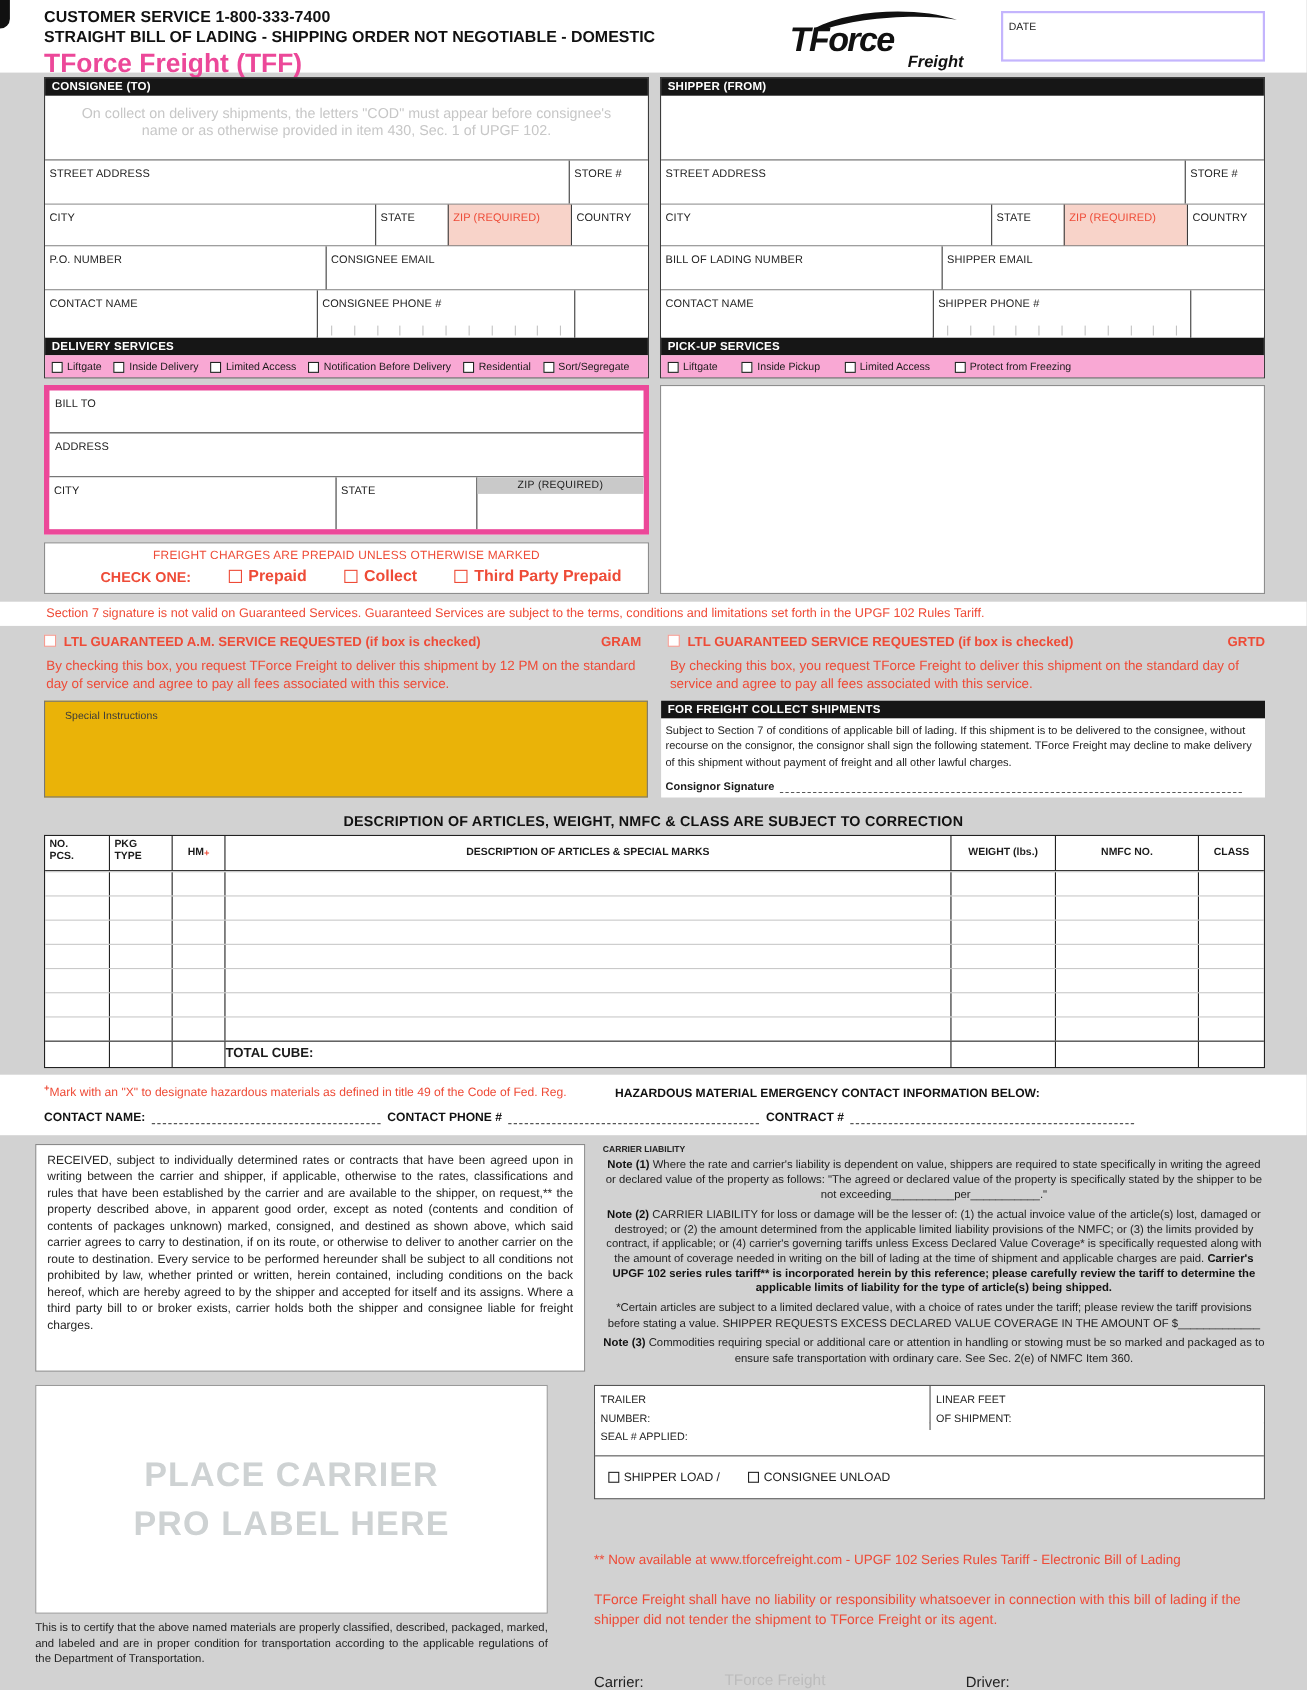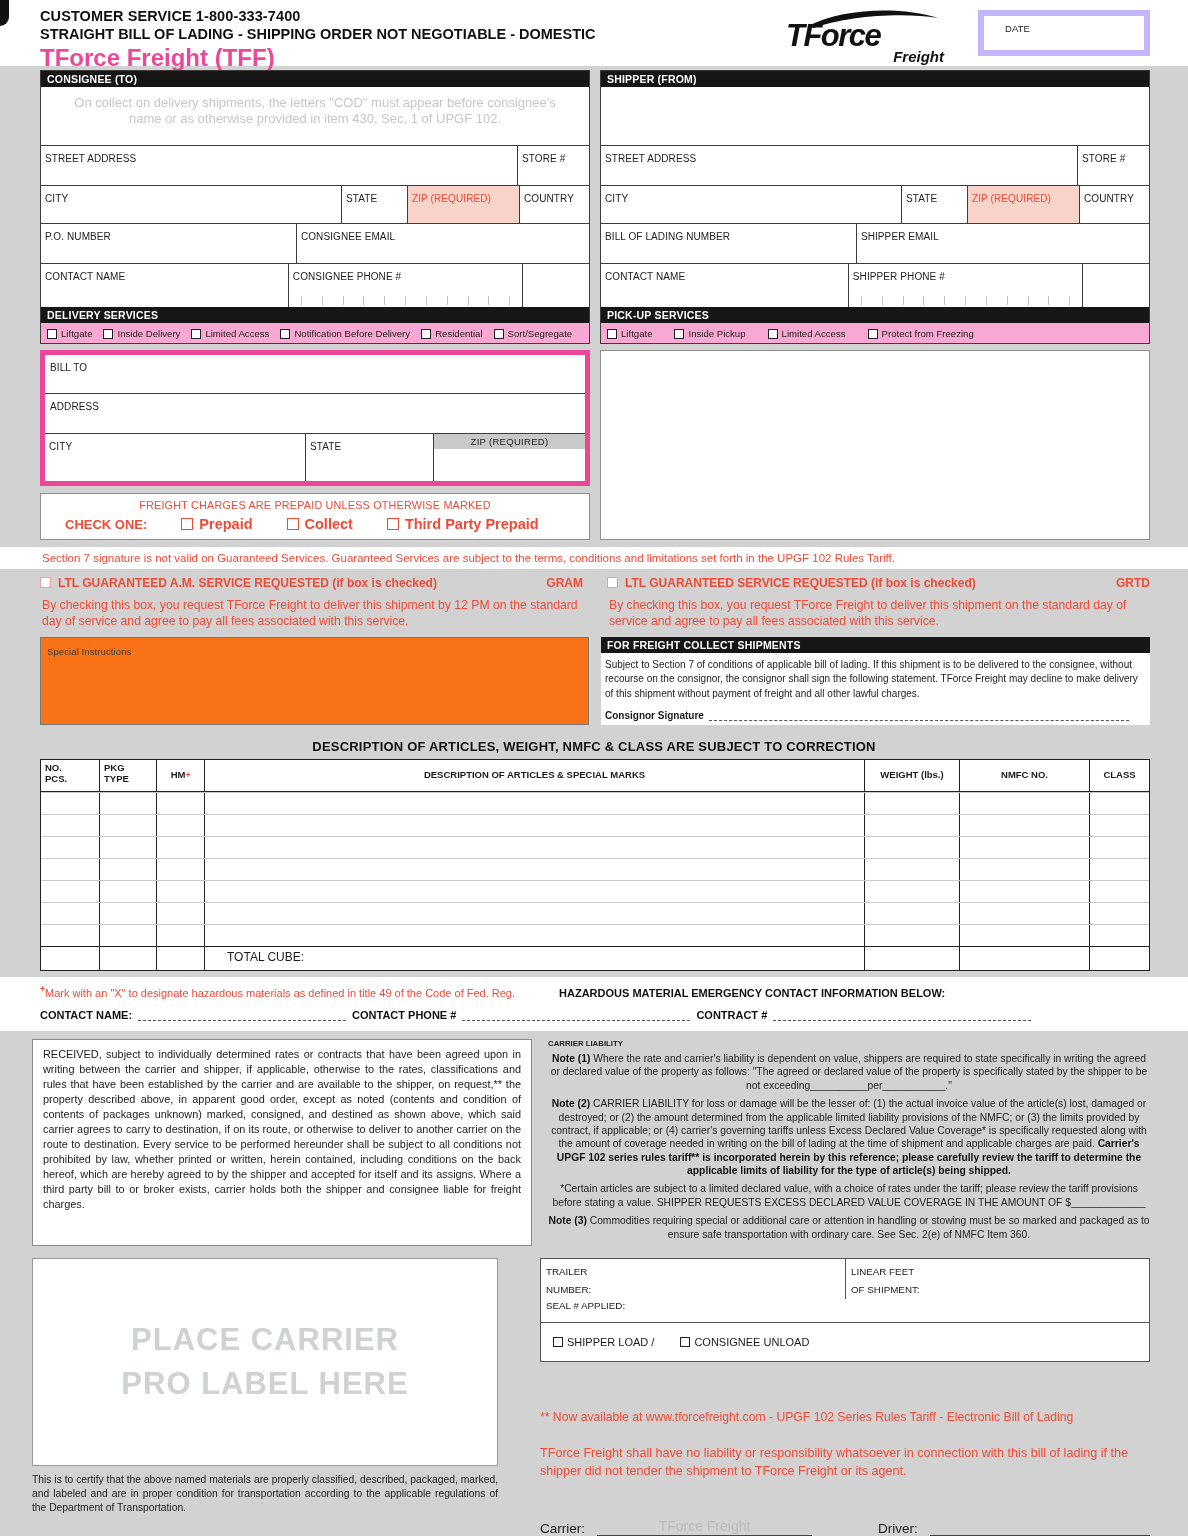--- a/index.html
+++ b/index.html
@@ -16,21 +16,21 @@
   .hdr { background:#fff; height:66px; padding:8px 38px 4px 40px; display:flex; justify-content:space-between; }
   .hdr-left { line-height:1.22; }
   .hdr-cs   { font-size:14.5px; font-weight:bold; letter-spacing:.1px; color:#111; }
   .hdr-title{ font-size:14.5px; font-weight:bold; color:#111; }
   .hdr-sub  { font-size:24px; font-weight:bold; color:#ec4899; }
   .hdr-right{ display:flex; align-items:flex-start; gap:26px; padding-top:2px; }
   .logo { position:relative; width:168px; height:54px; }
   .logo-swoosh { position:absolute; left:18px; top:0; }
   .logo-main { position:absolute; left:2px; top:8px; font-size:31px; font-weight:800; font-style:italic; letter-spacing:-1.5px; color:#111; }
   .logo-sub  { position:absolute; right:8px; top:38px; font-size:15px; font-weight:bold; font-style:italic; color:#111; }
-  .datebox { width:172px; height:46px; border:6px solid #c4b5fd; padding:2px 21px; background:#fff; }
+  .datebox { width:240px; height:46px; border:2px solid #c4b5fd; padding:2px 5px; background:#fff; }
   .datebox .flabel{ font-size:9.5px; }
   .artifact { position:absolute; left:0; top:0; width:9px; height:26px; background:#111; border-radius:0 0 9px 0; }
 
   
   .content{ width:1188px; }
   .pad { padding-left:40px; padding-right:38px; }
   .twocol { display:grid; grid-template-columns:1fr 1fr; gap:10px; }
   .bar { background:#161616; color:#fff; font-weight:bold; font-size:10.5px; padding:2px 6px; letter-spacing:.2px; }
   .flabel { font-size:10px; color:#222; letter-spacing:.1px; display:inline-block; }
   .fieldbox { border:1px solid #3c3c3c; background:#fff; }
@@ -54,63 +54,63 @@
   
   .billbox { border:5px solid #ec4899; background:#fff; margin-top:6px; }
   .b-row1 { height:38px; padding:2px 5px; }
   .b-row2 { height:40px; padding:2px 5px; border-top:1px solid #3c3c3c; }
   .b-row3 { display:grid; grid-template-columns:1fr 128px 152px; height:48px; border-top:1px solid #3c3c3c; }
   .zipcell { padding:0; }
   .ziphead { background:#c9c9c9; text-align:center; font-size:9.5px; padding:2px 0; letter-spacing:.3px; }
 
   .freightbox { border:1px solid #8e8e8e; background:#fff; margin-top:7px; padding:5px 24px 7px; text-align:center; }
   .f-line1 { color:#ee4b37; font-size:10.8px; letter-spacing:.2px; }
-  .f-line2 { display:flex; align-items:center; justify-content:flex-start; gap:34px; margin-top:5px; color:#ee4b37; }
+  .f-line2 { display:flex; align-items:center; justify-content:flex-end; gap:34px; margin-top:5px; color:#ee4b37; }
   .f-check { font-weight:bold; font-size:13px; }
   .f-opt { display:flex; align-items:center; gap:6px; font-weight:bold; font-size:14.5px; }
   .redbox { width:12px; height:12px; border:1.6px solid #ee4b37; background:#fff; flex:none; }
 
   .blankbox { border:1px solid #8e8e8e; background:#fff; margin-top:6px; flex:1; }
   .colflex { display:flex; flex-direction:column; }
 
   
   .s7 { background:#fff; margin-top:7px; padding:5px 38px 5px 42px; color:#ee4b37; font-size:11.5px; }
 
   
   .guar { padding:7px 38px 6px 40px; display:grid; grid-template-columns:1fr 1fr; gap:24px; color:#ee4b37; }
   .g-head { display:flex; align-items:flex-start; gap:7px; }
   .g-title { font-weight:bold; font-size:12px; }
   .g-code { font-weight:bold; font-size:12px; margin-left:auto; }
   .g-body { font-size:12.2px; line-height:1.28; margin-top:8px; padding-left:2px; }
   .pinkbox { width:11px; height:11px; border:1.6px solid rgba(238,75,55,.55); margin-top:1px; background:#fff; flex:none; }
 
   
   .sirow { padding:2px 38px 8px 40px; display:grid; grid-template-columns:1fr 1fr; gap:12px; }
-  .sibox { background:#f97316; border:1px solid #777; min-height:88px; padding:3px 6px; }
+  .sibox { background:#eab308; border:1px solid #777; min-height:88px; padding:3px 18px; }
   .sibox .flabel { font-size:9.5px; color:#3a3a3a; }
   .fcs { display:flex; flex-direction:column; background:#fff; }
   .fcs-body { font-size:10px; line-height:1.42; padding:5px 4px 2px 4px; color:#222; }
   .consignor { display:flex; align-items:flex-end; margin-top:auto; padding:0 4px 4px; font-size:10px; font-weight:bold; }
   .dotline { flex:1; border-bottom:1.5px dashed #555; margin-left:5px; max-width:420px; }
 
   
   .banner { text-align:center; font-weight:bold; font-size:13px; padding:6px 0 5px; letter-spacing:.2px; color:#111; }
   .tbl { margin:0 38px 0 40px; border:1px solid #222; background:#fff; }
   .tgrid { display:grid; grid-template-columns:58px 57px 48px 1fr 95px 130px 60px; }
   .thead { height:32px; border-bottom:1px solid #222; }
   .th { border-left:1px solid #222; font-size:9.5px; font-weight:bold; line-height:1.15; display:flex; align-items:center; justify-content:center; text-align:center; padding:2px; }
   .th:first-child { border-left:none; }
   .th.tl { align-items:flex-start; justify-content:flex-start; text-align:left; padding:3px 4px; }
   .pre { white-space:pre-line; }
   .trow { height:22px; border-top:1px solid #c9c9c9; }
   .trow:first-of-type { border-top:none; }
   .td { border-left:1px solid #222; }
   .td:first-child { border-left:none; }
   .totrow { height:24px; border-top:1px solid #222; }
-  .totlabel { font-weight:normal; font-size:12px; padding:3px 0 0 22px; }
+  .totlabel { font-weight:bold; font-size:12px; padding:3px 0 0 0; }
   .sup-red { color:#ee4b37; font-size:8.5px; vertical-align:super; font-weight:bold; }
 
   
   .hz { background:#fff; margin-top:6px; padding:7px 38px 10px 40px; }
   .hz-r1 { display:flex; align-items:baseline; gap:44px; }
   .hz-note { color:#ee4b37; font-size:11px; }
   .hz-em { font-weight:bold; font-size:11px; color:#111; }
   .hz-r2 { display:flex; align-items:flex-end; margin-top:10px; font-weight:bold; font-size:11px; color:#111; gap:6px; }
   .dash { border-bottom:1.5px dashed #555; height:12px; }
   .d1{ width:208px; } .d2{ width:228px; } .d3{ width:258px; }

